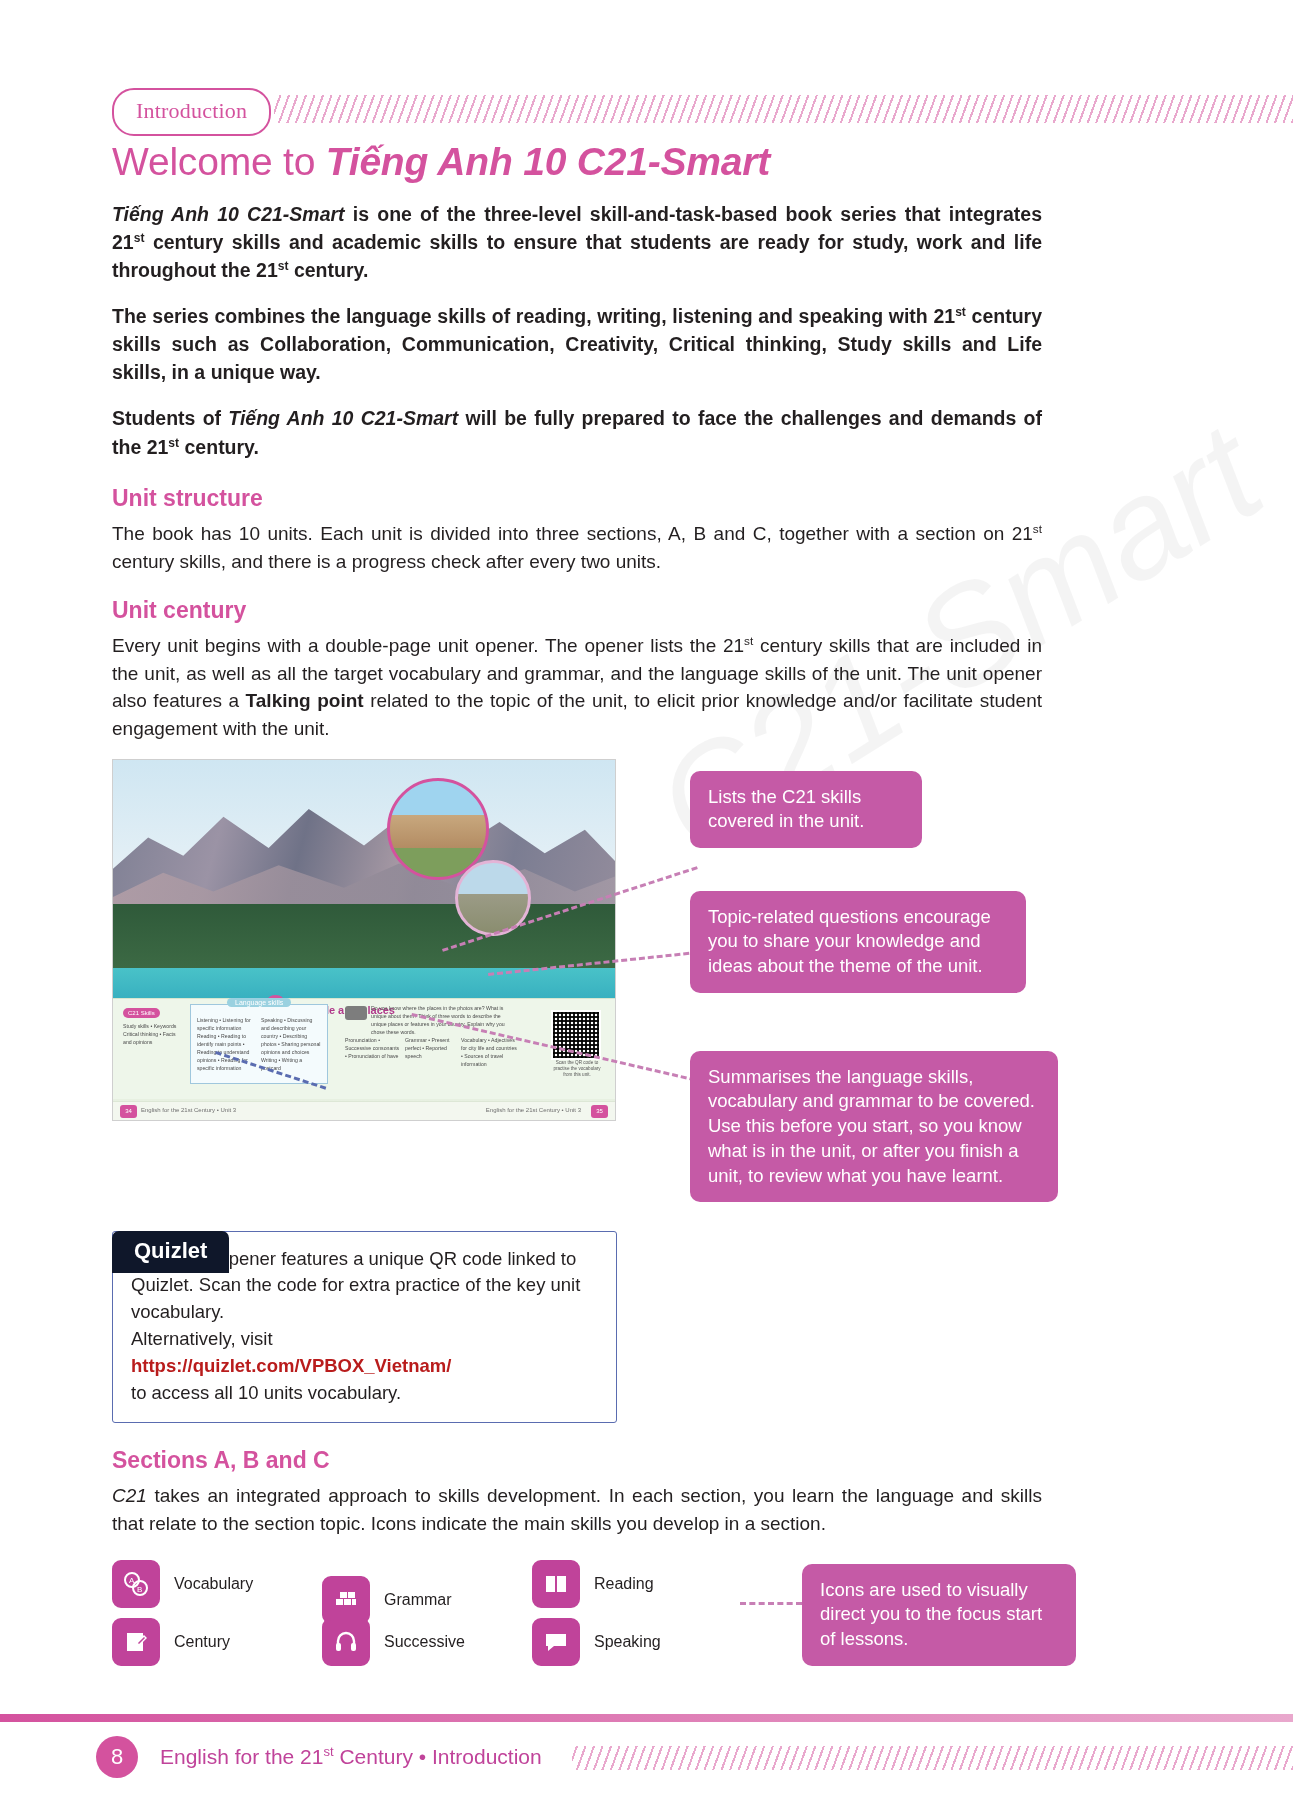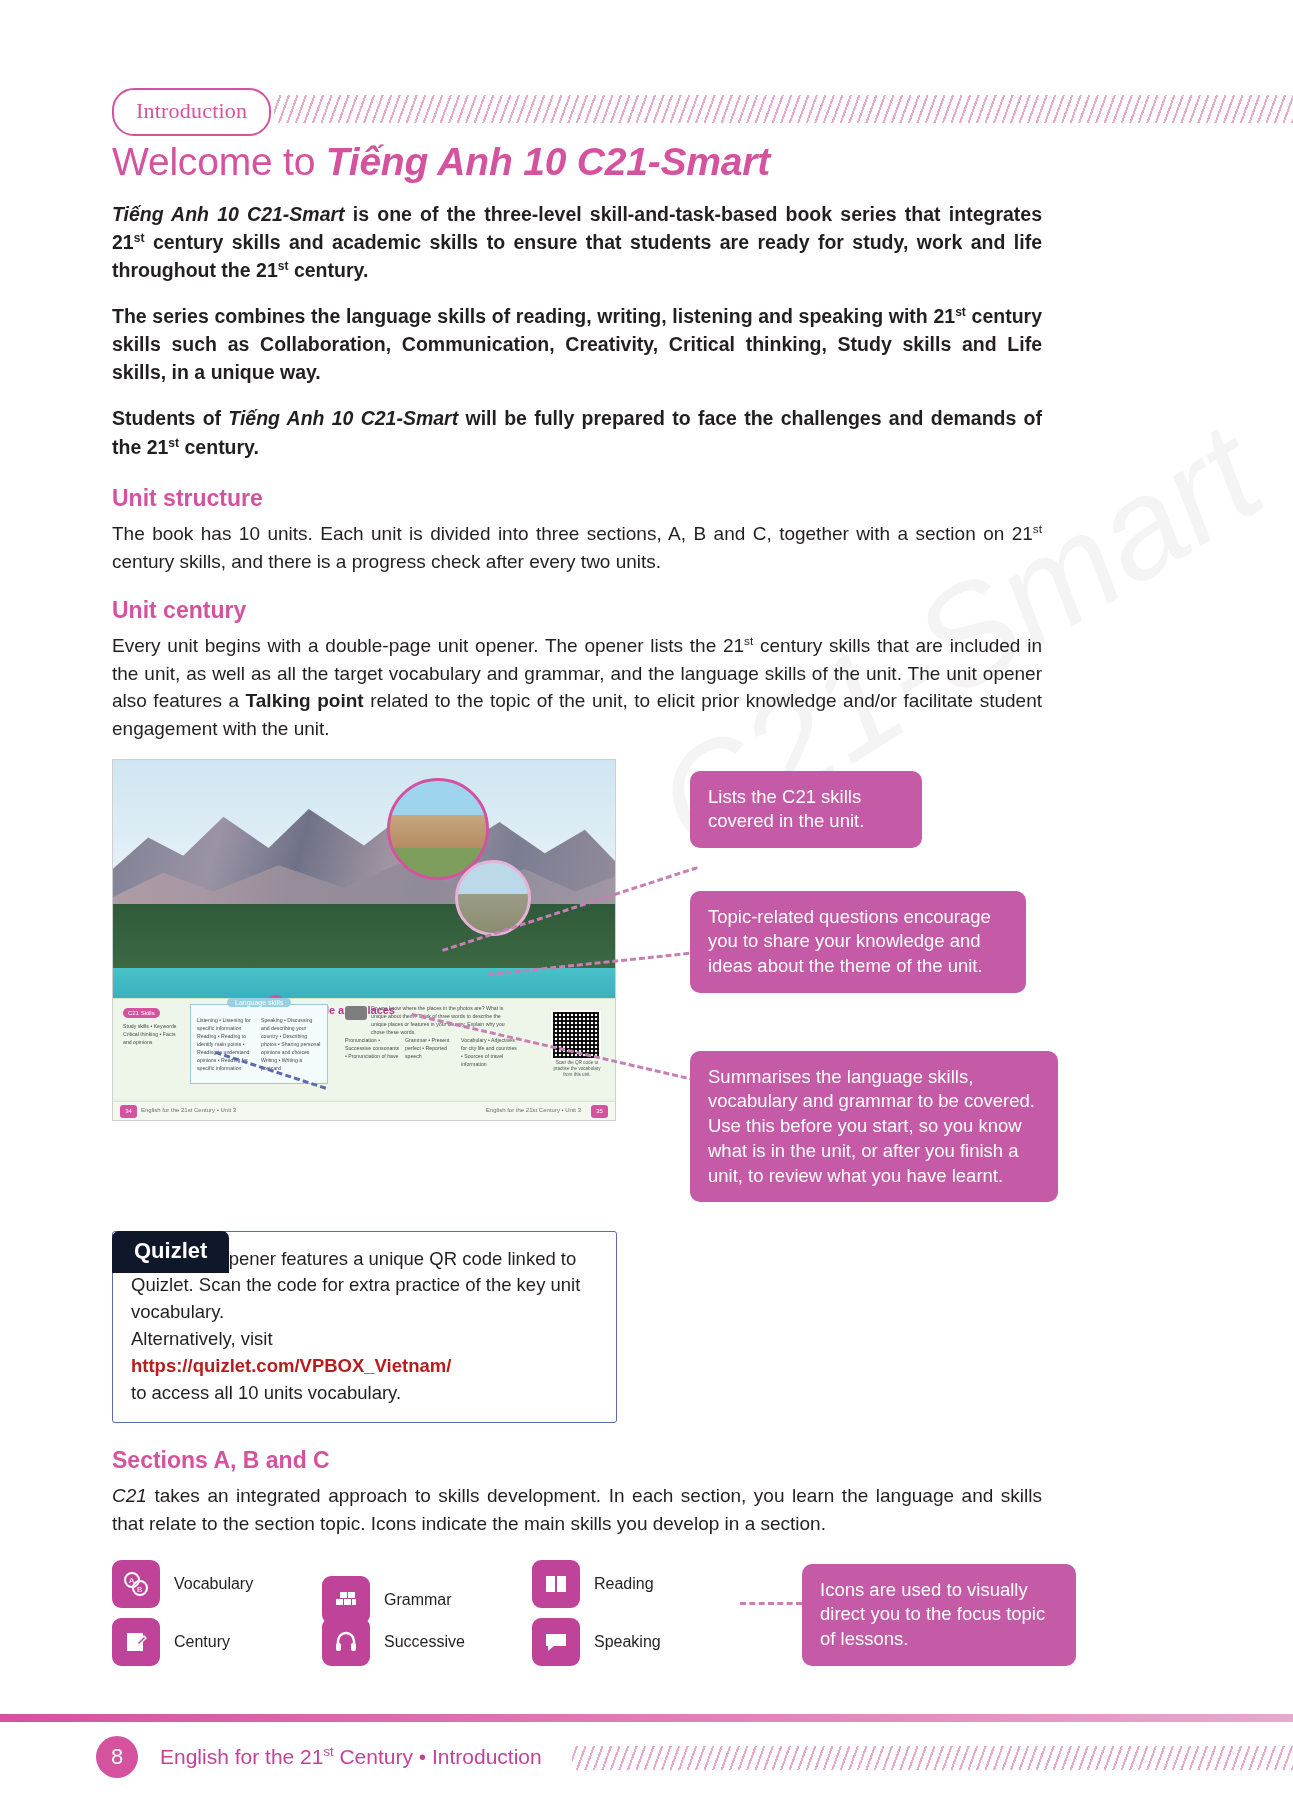--- a/index.html
+++ b/index.html
@@ -548,21 +548,21 @@
       <div class="icon-cell" style="left:420px; top:62px;">
         <span class="ic">
           <svg width="26" height="26" viewBox="0 0 26 26">
               <path d="M3 5 H23 V17 H11 L5 22 V17 H3 Z" fill="#fff"></path>
             </svg>
         </span>
         <span class="icon-label">Speaking</span>
       </div>
 
       <div class="dash" style="left:628px; top:46px; width:62px;"></div>
-      <div class="callout c4">Icons are used to visually direct you to the focus topic of lessons.</div>
+      <div class="callout c4">Icons are used to visually direct you to the focus start of lessons.</div>
     </div>
 
   </div>
 
   <div class="footer">
     <div class="footer-bar"></div>
     <div class="footer-num">8</div>
     <div class="footer-text">English for the 21<sup>st</sup> Century • Introduction</div>
     <div class="footer-hatch"></div>
   </div>

